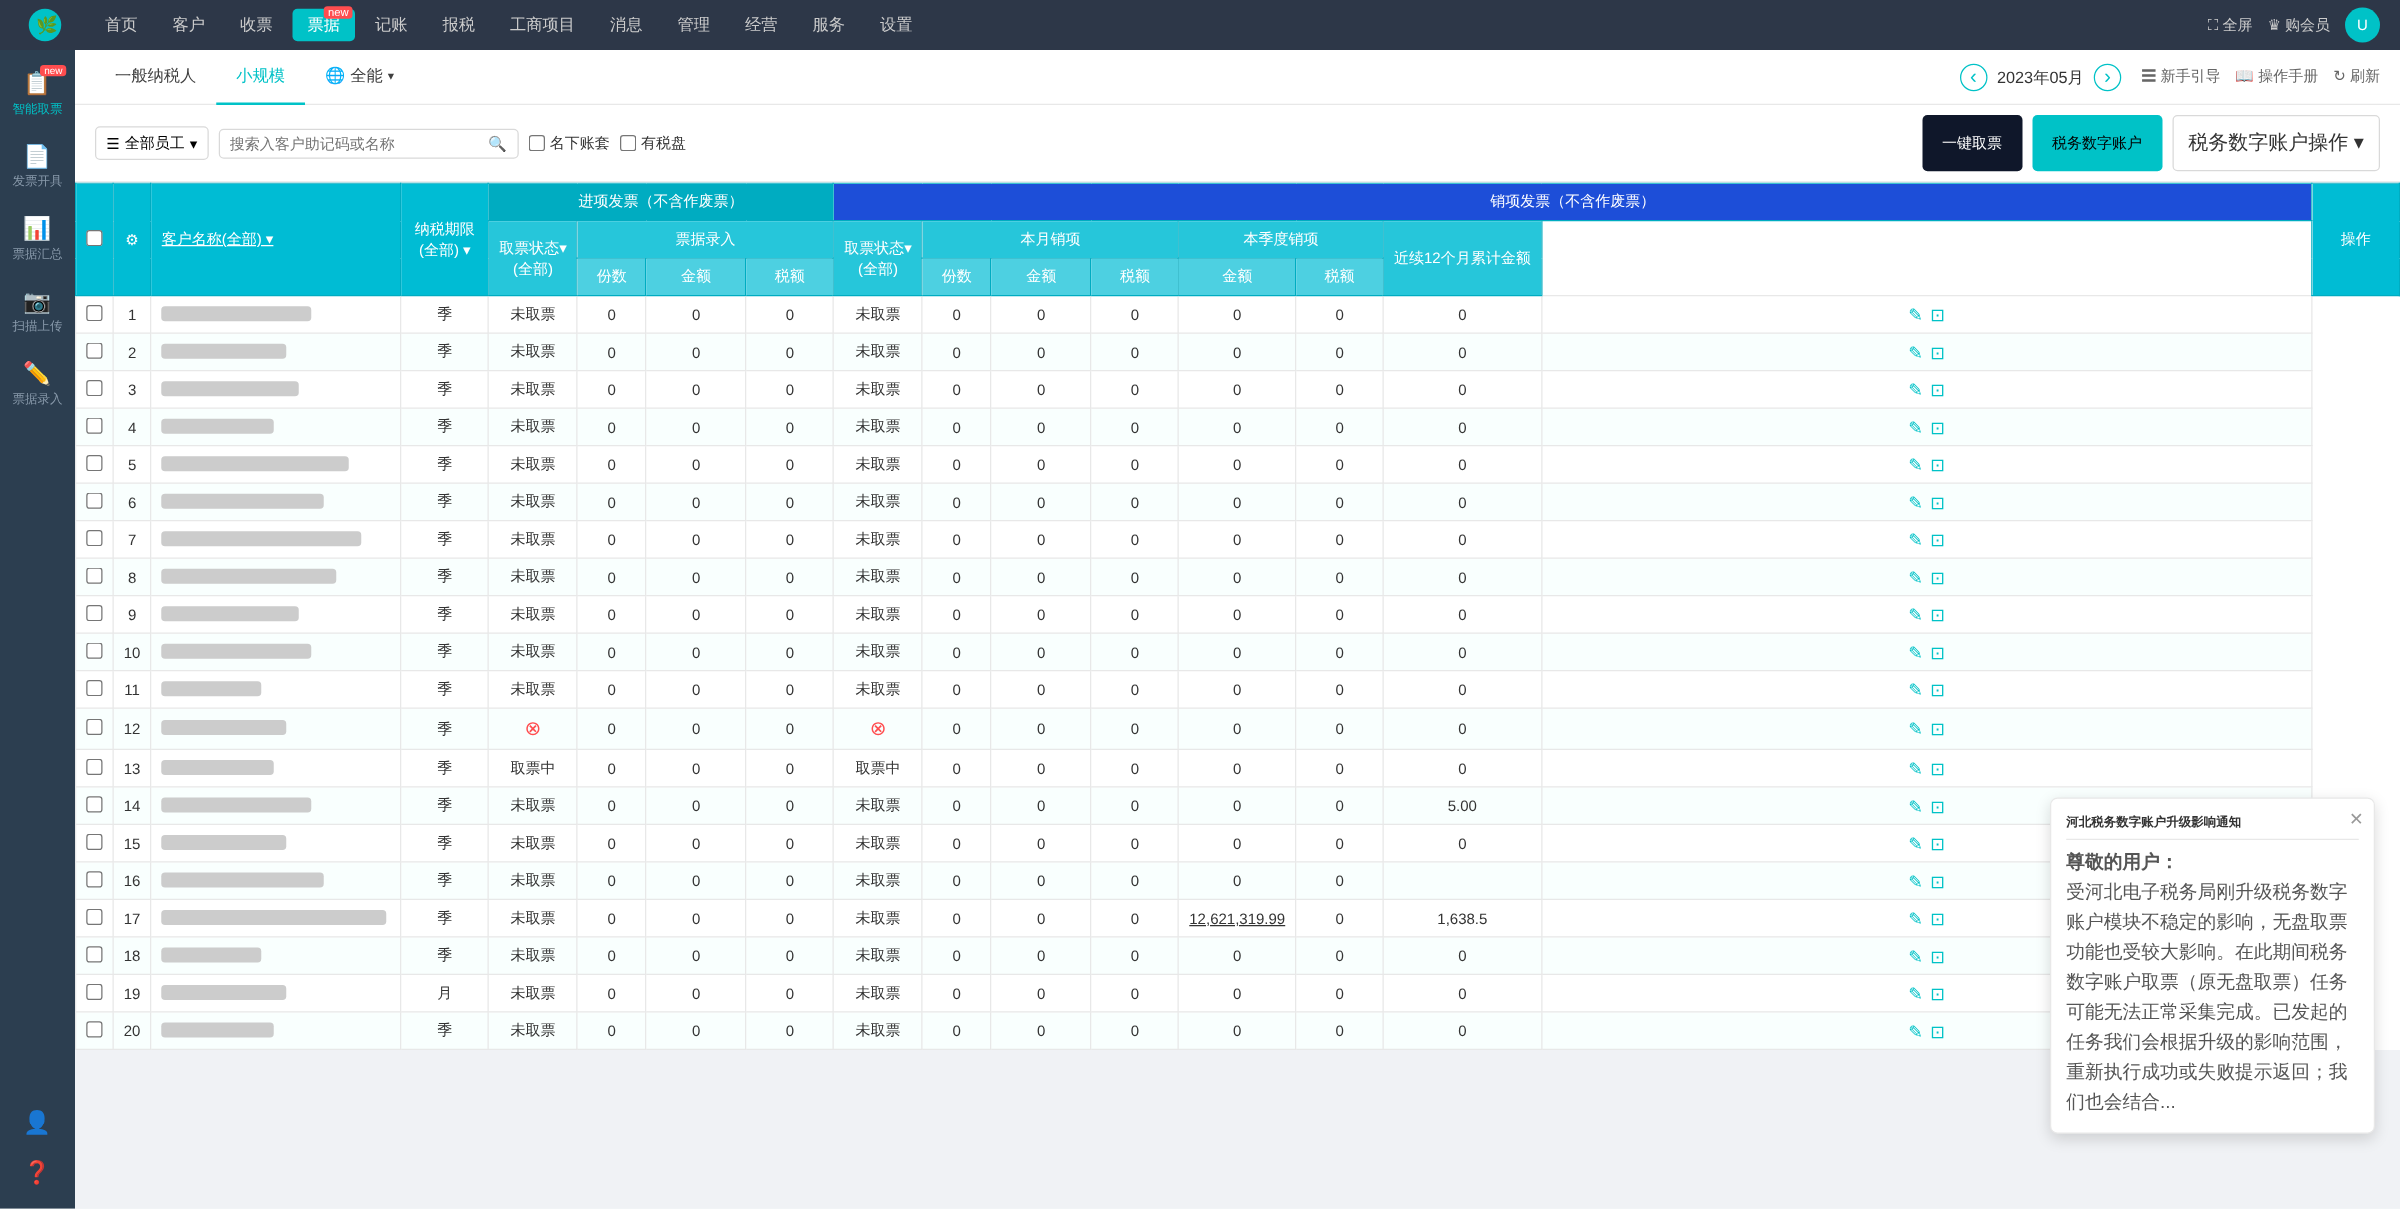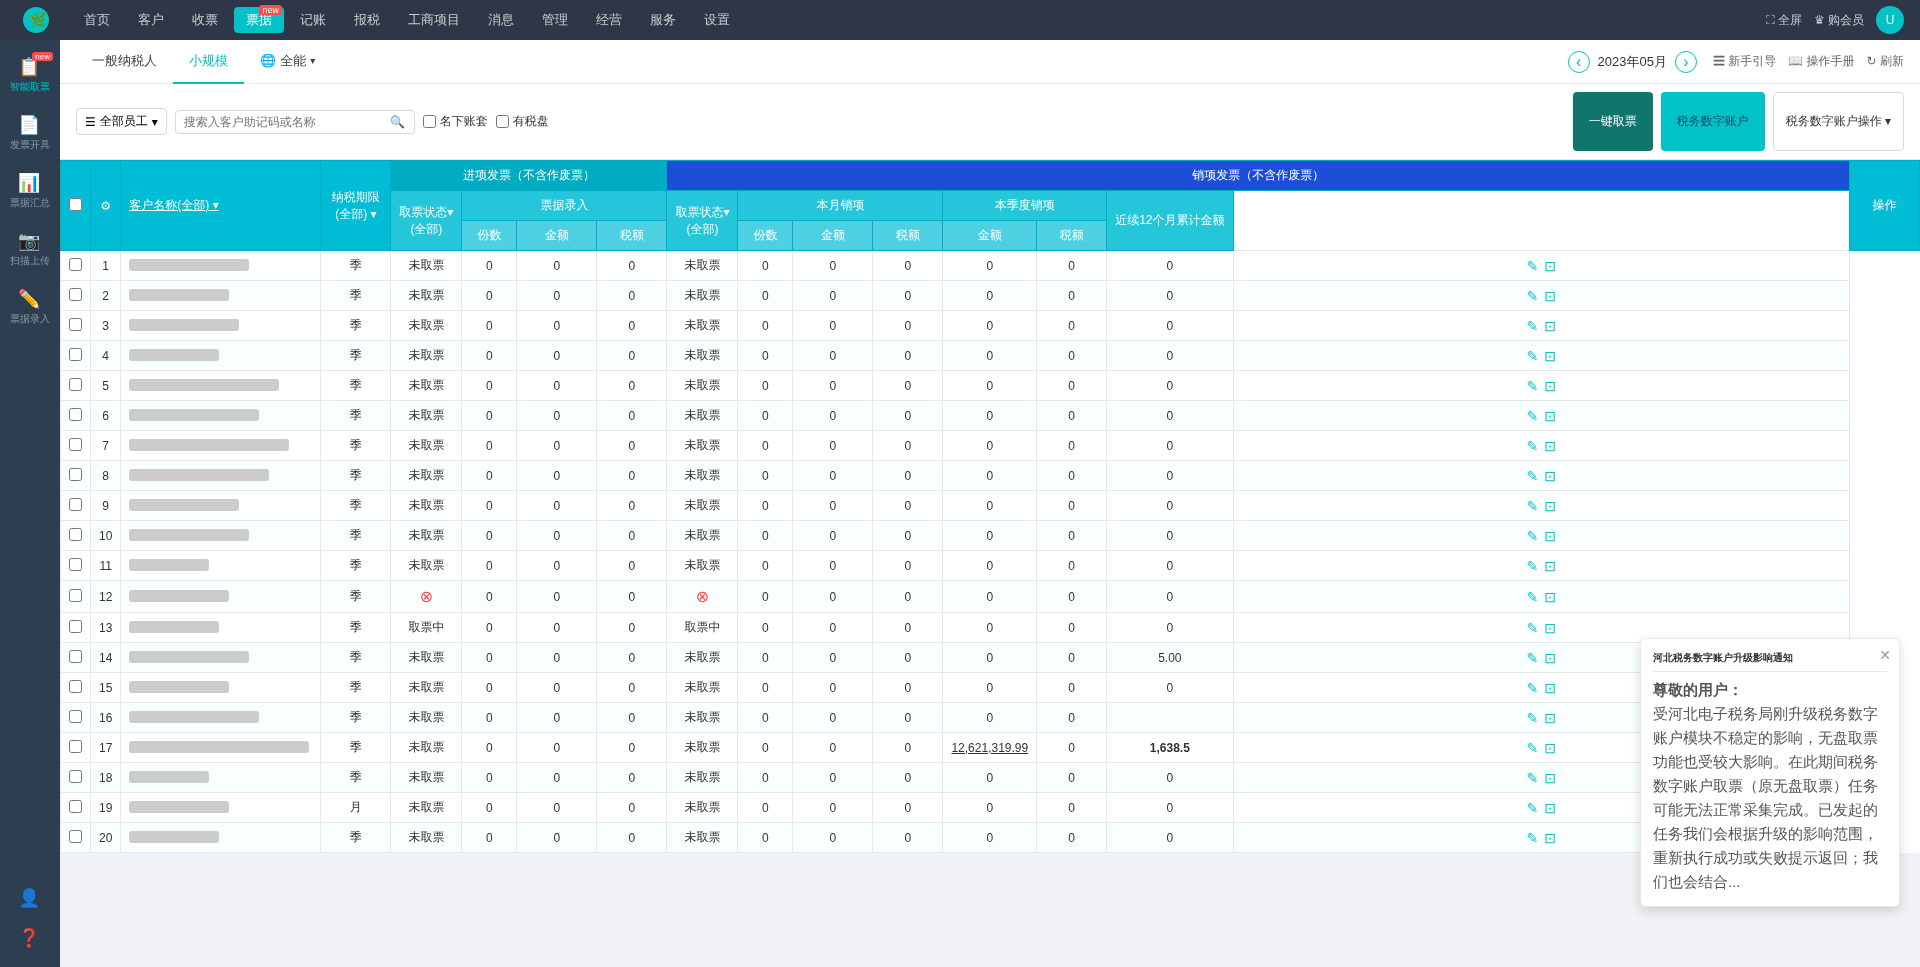--- a/index.html
+++ b/index.html
@@ -40,23 +40,23 @@
     .sub-tabs-right { margin-left: 16px; display: flex; gap: 12px; }
     .action-link { color: #666; font-size: 12px; cursor: pointer; display: flex; align-items: center; gap: 3px; }
 
     
     .toolbar { background: #fff; padding: 8px 16px; display: flex; align-items: center; gap: 8px; border-bottom: 1px solid #e8e8e8; }
     .select-box { border: 1px solid #d9d9d9; border-radius: 4px; padding: 4px 8px; font-size: 12px; display: flex; align-items: center; gap: 4px; cursor: pointer; background: #fff; min-width: 90px; }
     .search-box { border: 1px solid #d9d9d9; border-radius: 4px; padding: 4px 8px; font-size: 12px; display: flex; align-items: center; gap: 4px; width: 240px; }
     .search-box input { border: none; outline: none; font-size: 12px; width: 100%; }
     .checkbox-label { display: flex; align-items: center; gap: 4px; font-size: 12px; color: #333; cursor: pointer; }
     .toolbar-right { margin-left: auto; display: flex; gap: 8px; }
-    .btn-primary { background: #0f766e; color: #fff; border: none; border-radius: 4px; padding: 14px 16px; font-size: 12px; cursor: pointer; white-space: nowrap; }
-    .btn-teal { background: #00c2c7; color: #0c4a6e; border: none; border-radius: 4px; padding: 2px 16px; font-size: 12px; cursor: pointer; white-space: nowrap; }
-    .btn-outline { background: #fff; color: #333; border: 1px solid #d9d9d9; border-radius: 4px; padding: 20px 12px; font-size: 12px; cursor: pointer; white-space: nowrap; display: flex; align-items: center; gap: 4px; }
+    .btn-primary { background: #0f172a; color: #fff; border: none; border-radius: 4px; padding: 14px 16px; font-size: 12px; cursor: pointer; white-space: nowrap; }
+    .btn-teal { background: #00c2c7; color: #000000; border: none; border-radius: 4px; padding: 2px 16px; font-size: 12px; cursor: pointer; white-space: nowrap; }
+    .btn-outline { background: #fff; color: #333; border: 1px solid #d9d9d9; border-radius: 4px; padding: 6px 12px; font-size: 16px; cursor: pointer; white-space: nowrap; display: flex; align-items: center; gap: 4px; }
 
     
     .table-wrapper { flex: 1; overflow: auto; position: relative; }
     table { width: 100%; border-collapse: collapse; background: #fff; }
     thead tr th { background: #00bcd4; color: #fff; padding: 6px 8px; font-size: 12px; font-weight: 500; text-align: center; border: 1px solid #00acc1; white-space: nowrap; }
     tbody tr { background: #fff; }
     tbody tr:nth-child(even) { background: #f9fffe; }
     tbody td { padding: 6px 8px; border: 1px solid #e8e8e8; font-size: 12px; text-align: center; color: #333; white-space: nowrap; }
     .blurred-text { background: #ccc; border-radius: 3px; color: transparent; height: 12px; display: inline-block; min-width: 80px; }
     .status-error { color: #ff4d4f; font-size: 16px; }
@@ -595,21 +595,21 @@
     <td><span>未取票</span></td>
     <td>0</td>
     <td>0</td>
     <td>0</td>
     <td><span>未取票</span></td>
     <td>0</td>
     <td>0</td>
     <td>0</td>
     <td><span style="text-decoration:underline;color:#333;">12,621,319.99</span></td>
     <td>0</td>
-    <td><span style="color:#333;font-weight:bold;">1,638.5</span></td>
+    <td><span style="color:#333;">1,638.5</span></td>
     <td>
       <div class="action-icons">
         <span class="action-icon">✎</span>
         <span class="action-icon">⊡</span>
       </div>
     </td>
   </tr>
             <tr>
     <td><input type="checkbox" style=""></td>
     <td>18</td>

